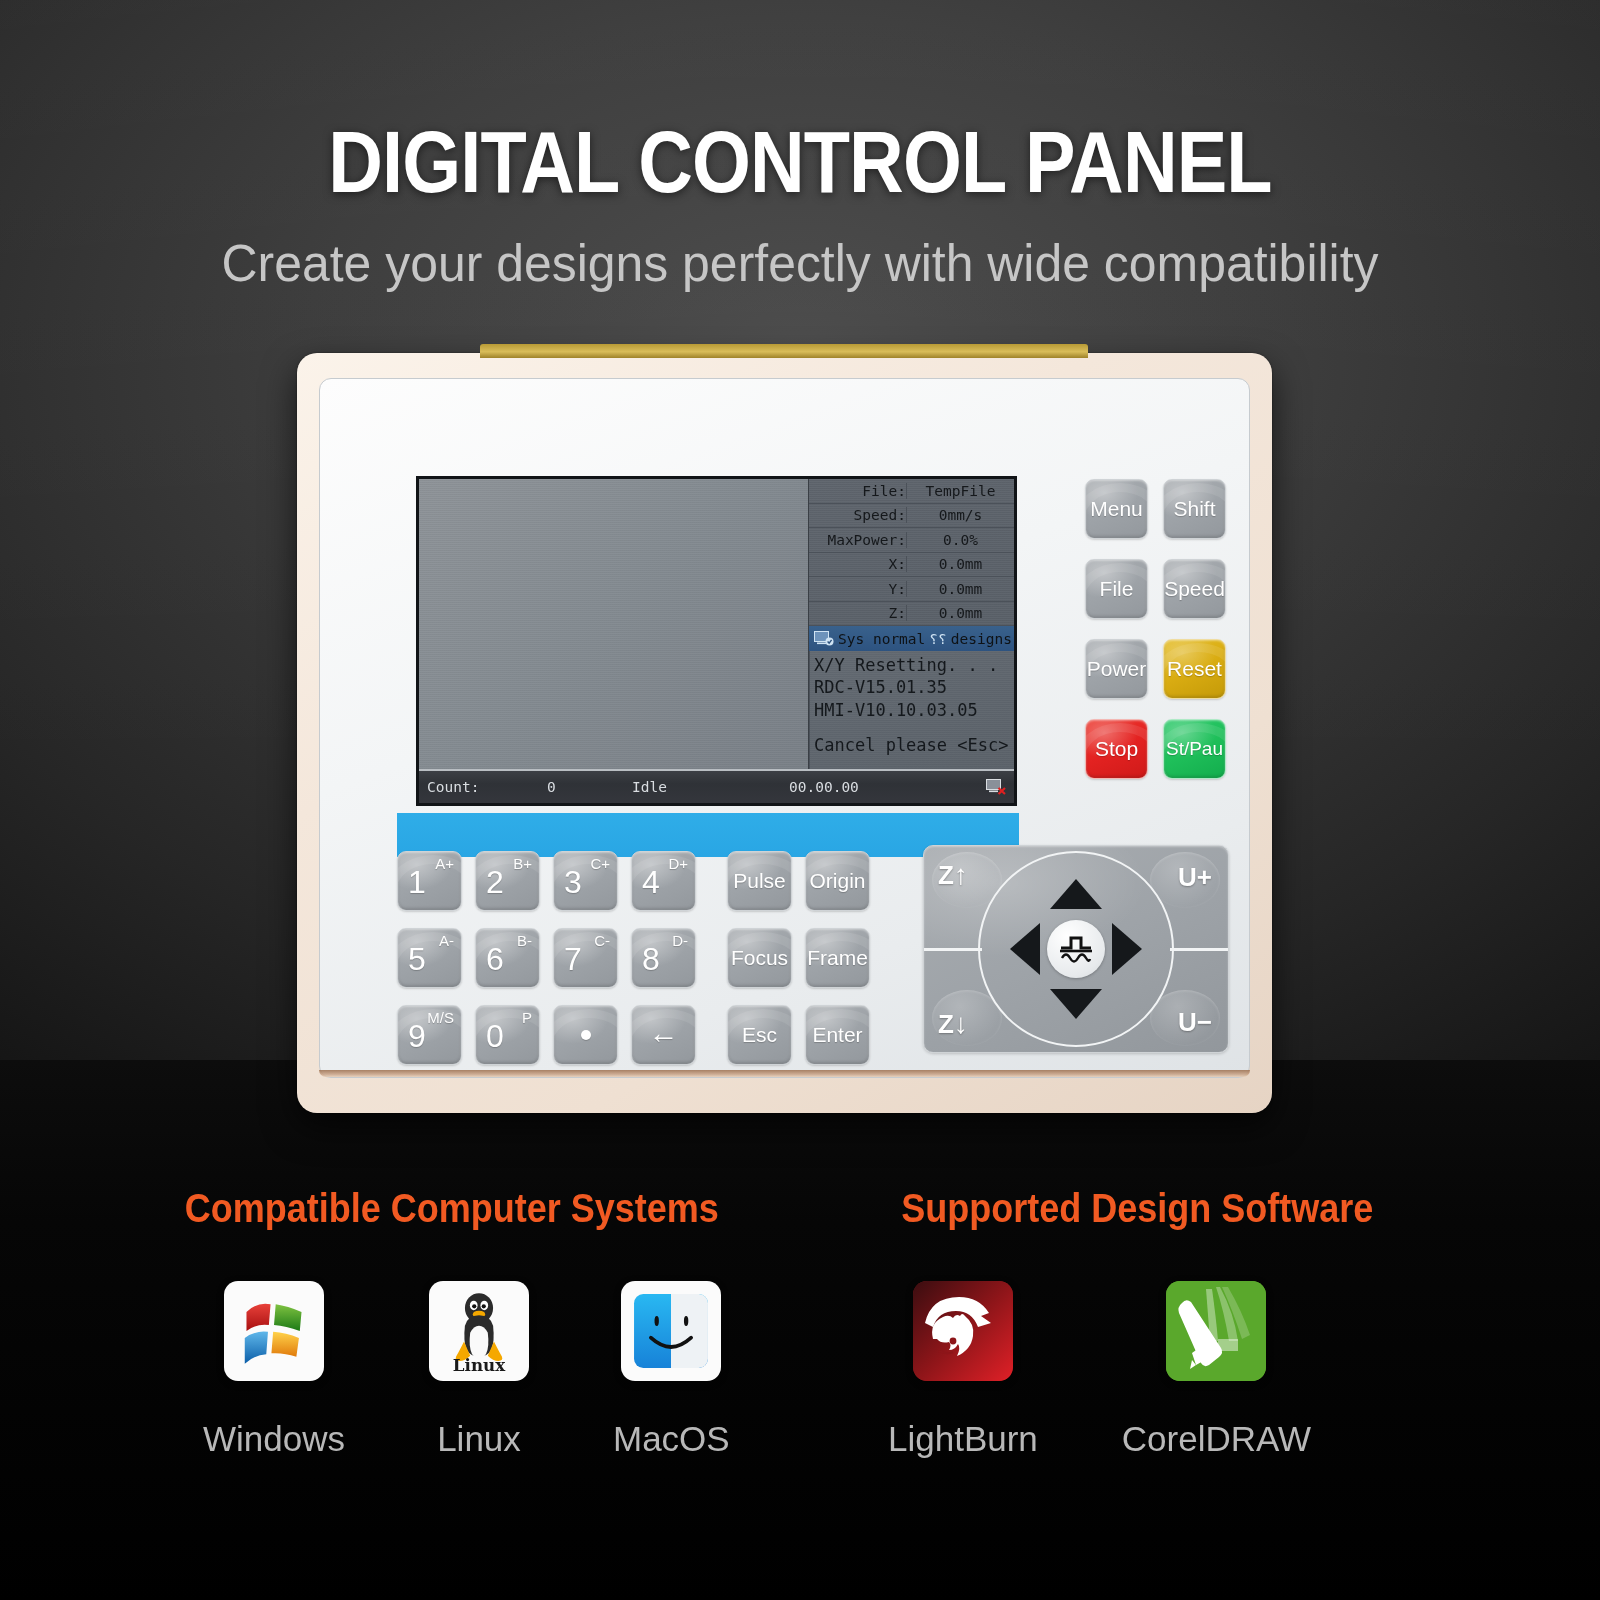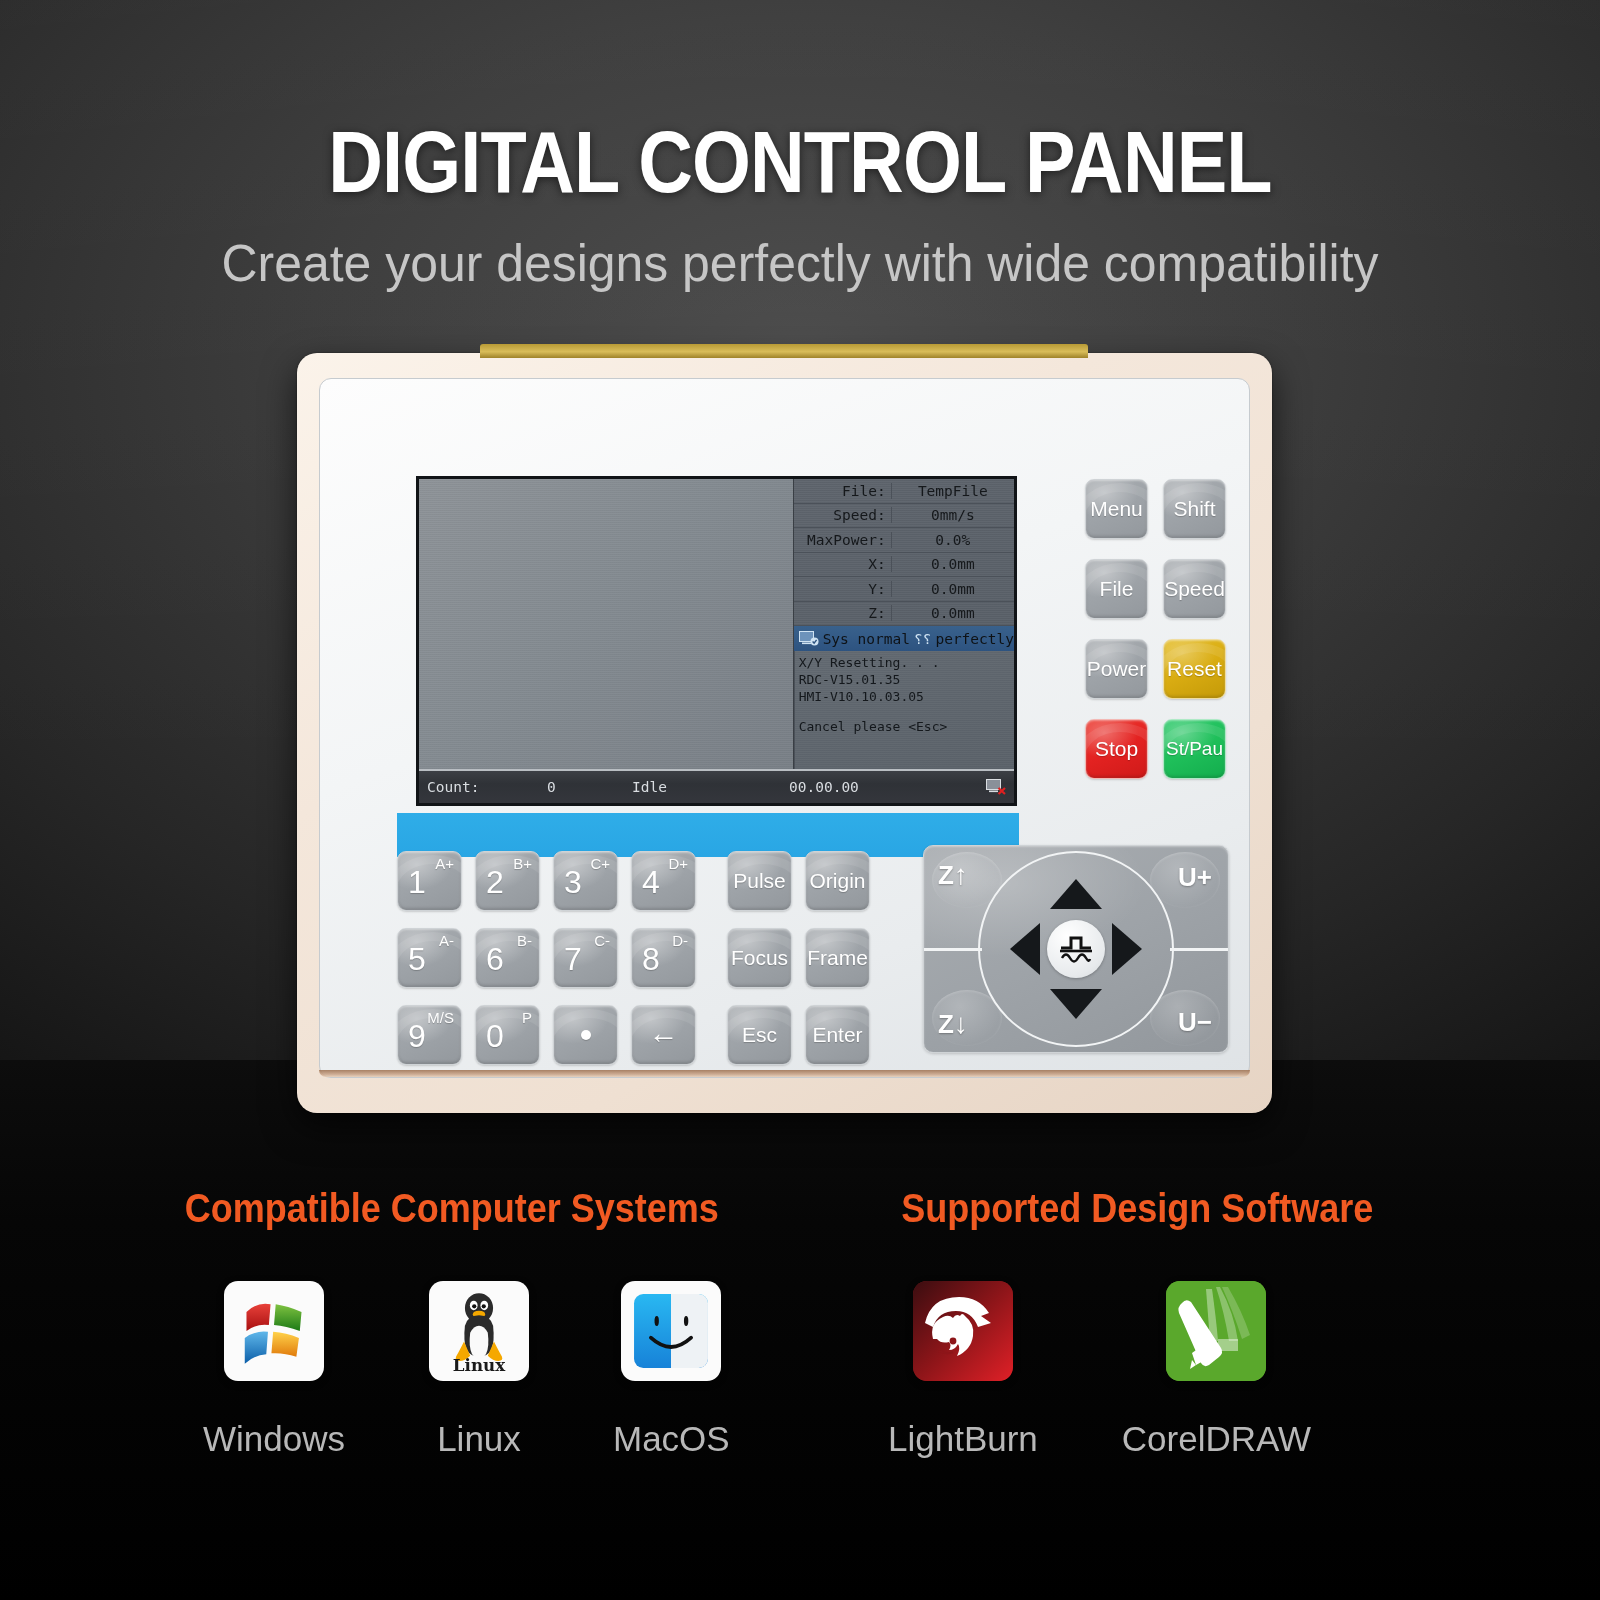--- a/index.html
+++ b/index.html
@@ -105,21 +105,21 @@
     color:#111;
     display:flex;
     flex-direction:column;
   }
   .stat-row{
     display:flex; align-items:center;
     height:24.5px;
     border-bottom:1px solid #4b5159;
   }
   .stat-label{
-    flex:0 0 98px; text-align:right; padding-right:5px;
+    flex:0 0 98px; text-align:right; 
     border-right:1px solid #4b5159;
     color:#15181b;
   }
   .stat-val{ flex:1; text-align:center; color:#15181b; }
 
   #sysbar{
     height:25px;
     background:linear-gradient(to bottom,#39618c,#2d5380);
     display:flex; align-items:center;
     padding-left:5px;
@@ -132,21 +132,21 @@
   }
   #sysbar-text{ font-family:"DejaVu Sans Mono","Liberation Mono",monospace; font-size:14.5px; color:#0e1216; white-space:nowrap;}
   #sysbar-wave{ color:#cfe3f3; font-size:14.5px; }
 
   #msgbox{
     flex:1;
     background:
       repeating-linear-gradient(to bottom, rgba(255,255,255,.025) 0 1px, rgba(0,0,0,.02) 1px 2px),
       linear-gradient(160deg,#636a72 0%,#5b626a 100%);
     font-family:"DejaVu Sans Mono","Liberation Mono",monospace;
-    font-size:13px; color:#14181c;
+    font-size:17px; color:#14181c;
     padding:3px 0 0 4px;
     line-height:1.32;
     border-left:1px solid #4b5159;
   }
   #msg-blank{ height:13px; }
 
   #lcd-status{
     height:34px;
     background:linear-gradient(to bottom,#3c3f45 0%,#2f3237 40%,#34363c 100%);
     border-top:2px solid #b9bec3;
@@ -339,21 +339,21 @@
             <span class="mini-monitor">
               <svg viewBox="0 0 20 15" width="20" height="15">
                 <rect x="0.5" y="0.5" width="14" height="10" fill="#6d93bb" stroke="#cfe3f3" stroke-width="1"></rect>
                 <rect x="3" y="11.5" width="9" height="1.6" fill="#cfe3f3"></rect>
                 <circle cx="15.5" cy="10.5" r="4" fill="#cfe3f3"></circle>
                 <path d="M13.6 10.6 L15.1 12.1 L17.6 8.8" stroke="#2d5380" stroke-width="1.4" fill="none"></path>
               </svg>
             </span>
             <span id="sysbar-text">Sys normal</span>
             <span id="sysbar-wave">⸮⸮</span>
-            <span id="sysbar-text">perfectly</span>
+            <span id="sysbar-text">designs</span>
           </div>
 
           <div id="msgbox">
             <div>X/Y Resetting. . .</div>
             <div>RDC-V15.01.35</div>
             <div>HMI-V10.10.03.05</div>
             <div id="msg-blank"></div>
             <div>Cancel please &lt;Esc&gt;</div>
           </div>
         </div>

